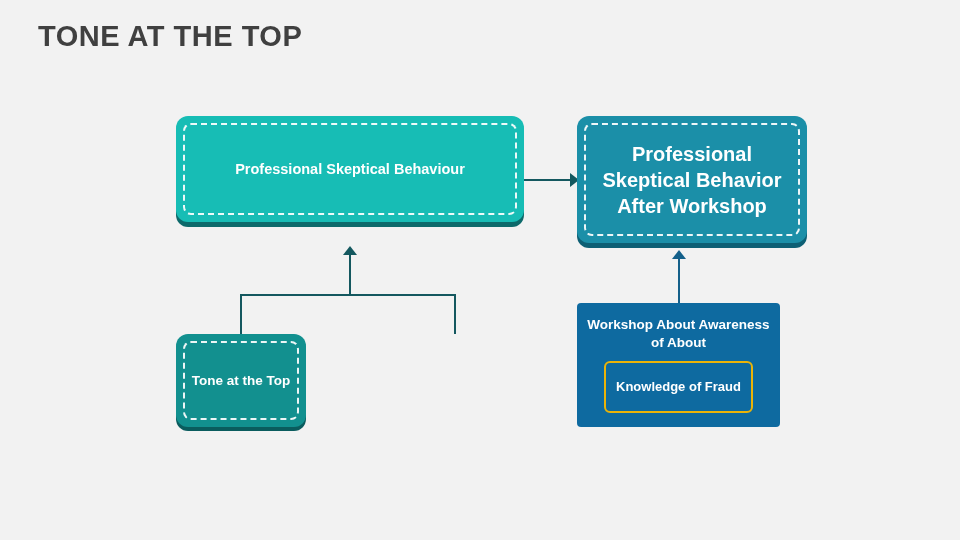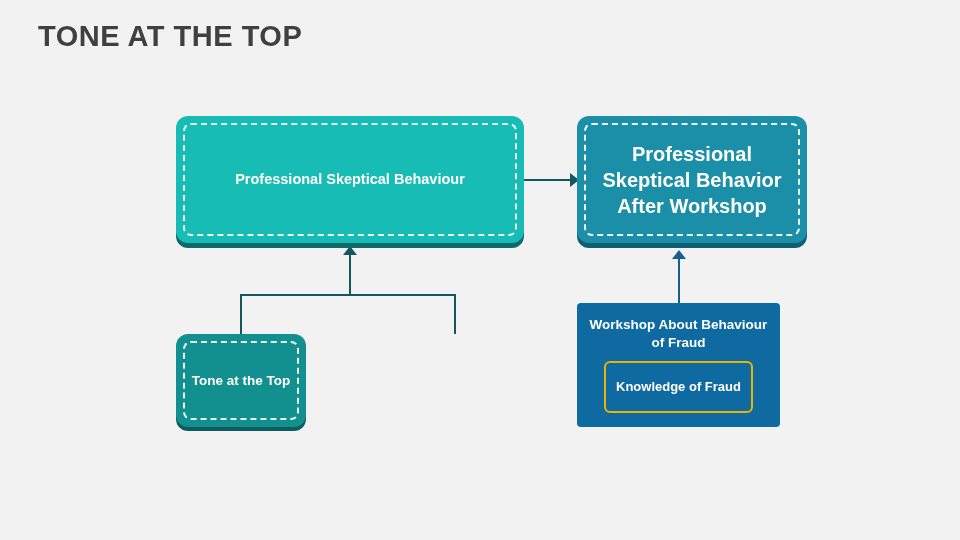--- a/index.html
+++ b/index.html
@@ -54,21 +54,21 @@
     z-index: 2;
     padding: 0 10px;
     font-weight: bold;
   }
 
   
   #node-professional-skeptical-behaviour {
     left: 176px;
     top: 116px;
     width: 348px;
-    height: 127px;
+    height: 106px;
     background: #17bdb5;
     box-shadow: 0 5px 0 0 #0d6a6b;
     font-size: 14.5px;
     align-items: center;
   }
   
   #node-behavior-after-workshop {
     left: 577px;
     top: 116px;
     width: 230px;
@@ -239,19 +239,19 @@
     <div class="label">Professional Skeptical Behavior After Workshop</div>
   </div>
 
   <div class="node" id="node-tone-at-the-top">
     <div class="dash"></div>
     <div class="label">Tone at the Top</div>
   </div>
 
 
   <div class="node" id="node-workshop-about-fraud">
-    <div class="label">Workshop About Behaviour of Fraud</div>
+    <div class="label">Workshop About Awareness of About</div>
     <div id="node-knowledge-of-fraud">
       <span>Knowledge of Fraud</span>
     </div>
   </div>
 
 </div>
 
 </body></html>

